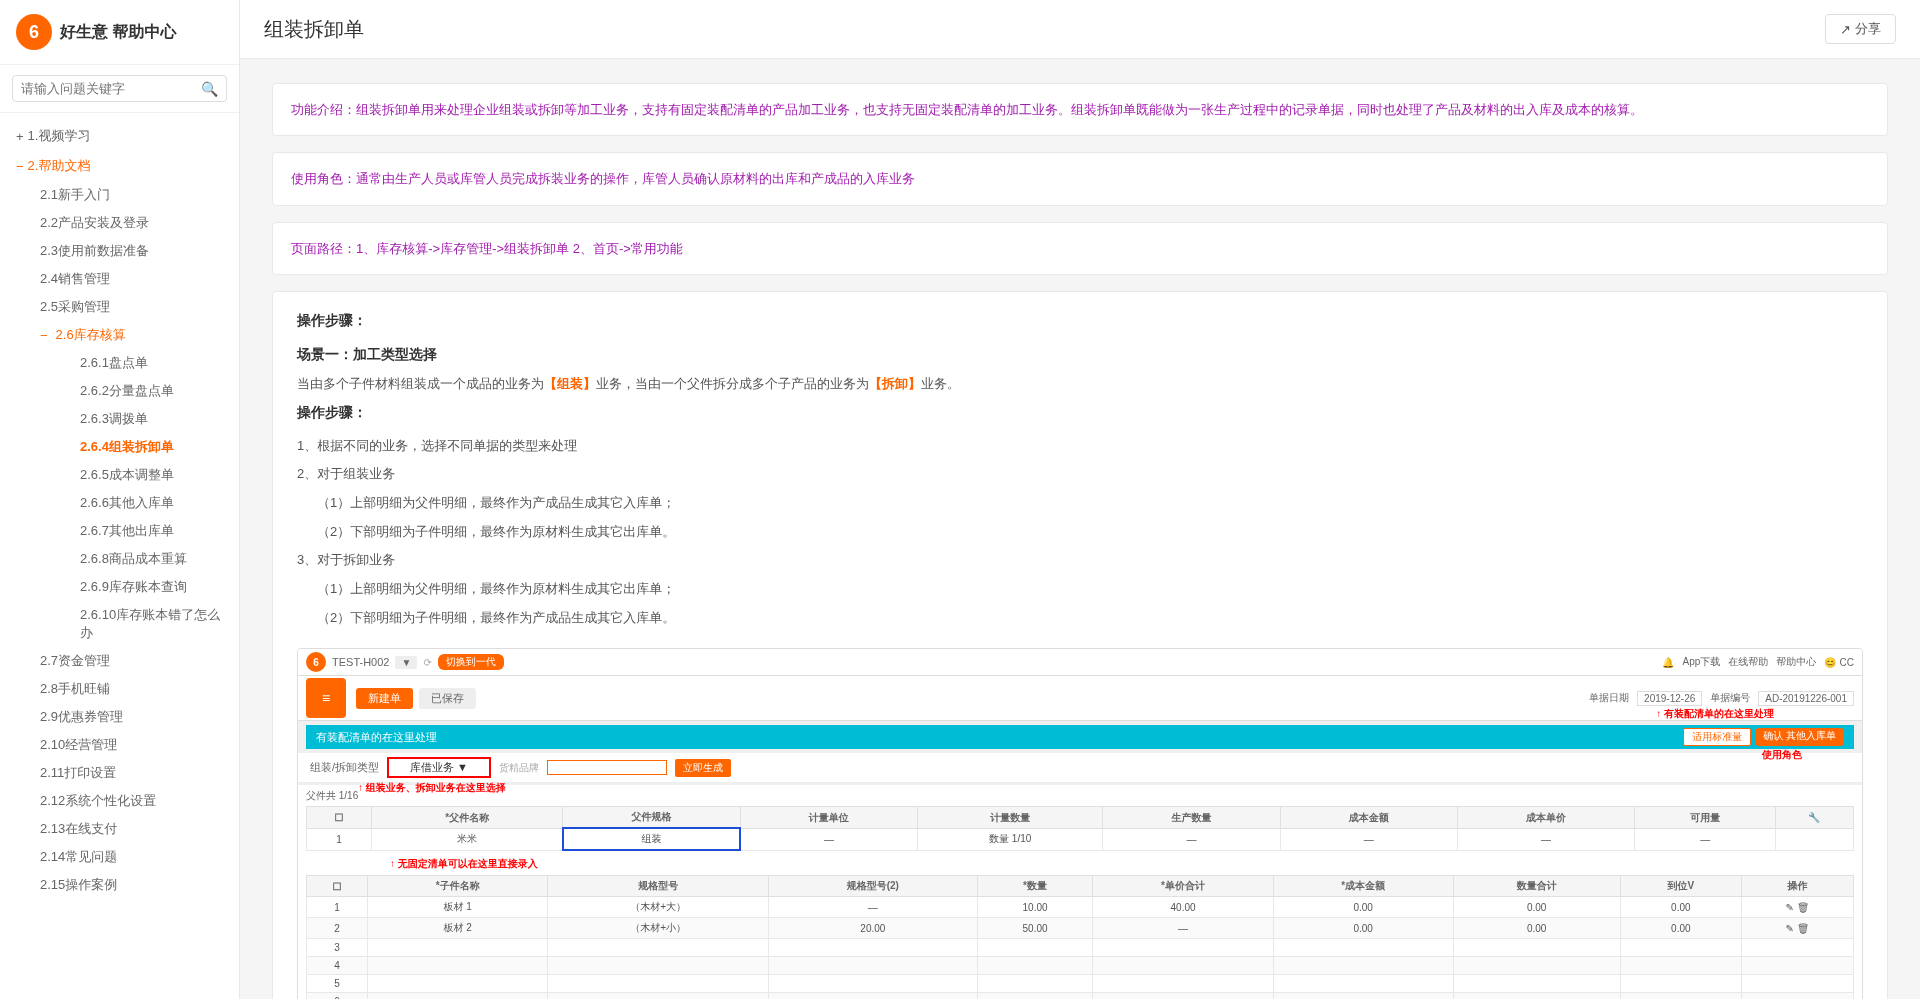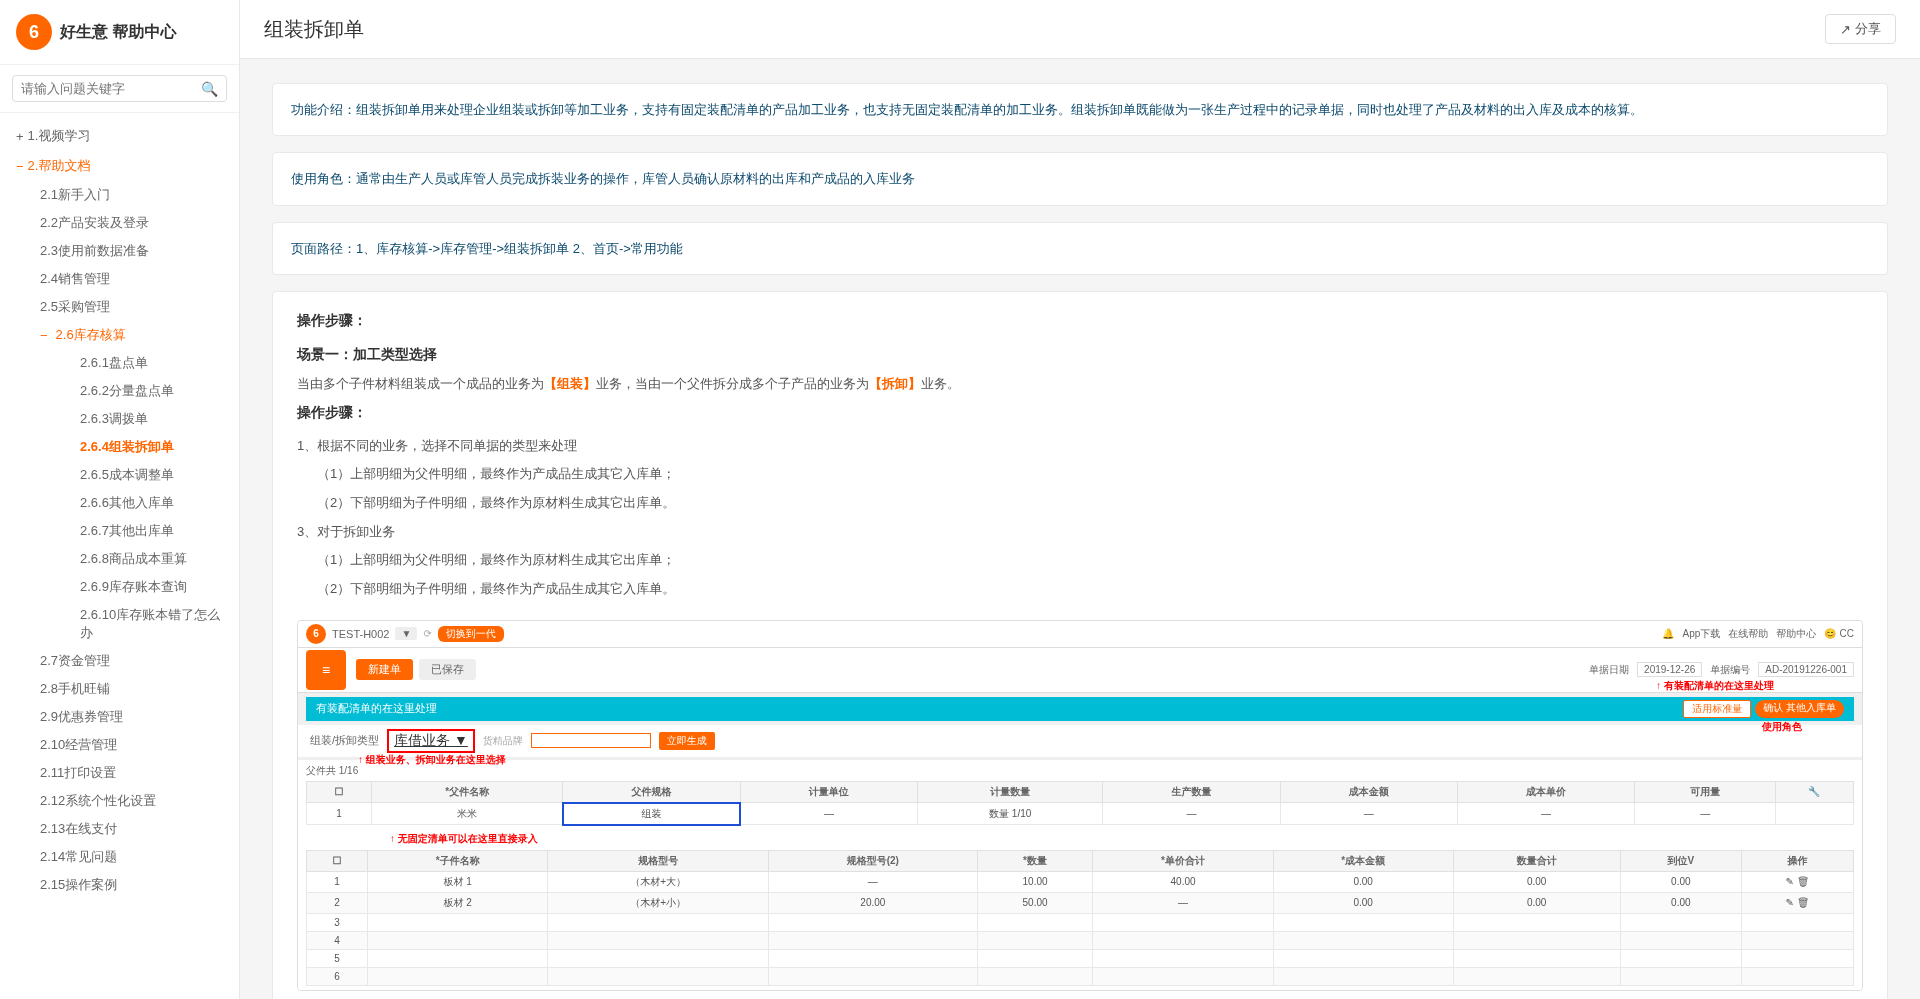--- a/index.html
+++ b/index.html
@@ -100,21 +100,21 @@
     }
 
     .info-block {
       background: #fff;
       border: 1px solid #e8e8e8;
       border-radius: 4px;
       padding: 14px 18px;
       margin-bottom: 16px;
       font-size: 13px;
       line-height: 1.8;
-      color: #0c4a6e;
+      color: #a21caf;
     }
 
     .content-body {
       background: #fff;
       border: 1px solid #e8e8e8;
       border-radius: 4px;
       padding: 20px 24px;
     }
 
     .section-title {
@@ -343,20 +343,21 @@
       <div class="scene-title">场景一：加工类型选择</div>
 
       <p class="body-text">
         当由多个子件材料组装成一个成品的业务为<span class="highlight bold">【组装】</span>业务，当由一个父件拆分成多个子产品的业务为<span class="highlight bold">【拆卸】</span>业务。
       </p>
 
       <div class="section-title">操作步骤：</div>
 
       <ul class="steps-list">
         <li><span>1、根据不同的业务，选择不同单据的类型来处理</span></li>
+        <li><span>2、对于组装业务</span></li>
         <li class="indent1"><span>（1）上部明细为父件明细，最终作为产成品生成其它入库单；</span></li>
         <li class="indent1"><span>（2）下部明细为子件明细，最终作为原材料生成其它出库单。</span></li>
         <li><span>3、对于拆卸业务</span></li>
         <li class="indent1"><span>（1）上部明细为父件明细，最终作为原材料生成其它出库单；</span></li>
         <li class="indent1"><span>（2）下部明细为子件明细，最终作为产成品生成其它入库单。</span></li>
       </ul>
 
       <div class="screenshot-container">
         <div class="mock-screenshot">
 
@@ -387,32 +388,32 @@
               <span>单据编号</span>
               <span style="border:1px solid #ddd; padding:1px 6px; font-size:10px;">AD-20191226-001</span>
             </div>
           </div>
 
           <div style="position:relative; margin: 4px 8px;">
             <div class="mock-green-bar">
               <span>有装配清单的在这里处理</span>
               <div style="display:flex; gap:4px;">
                 <span style="background:#fff; color:#f60; padding:1px 8px; border-radius:2px; font-size:10px; border:1px solid #f60;">适用标准量</span>
-                <span style="background:#f60; color:#fff; padding:1px 8px; border-radius:9px; font-size:10px;">确认 其他入库单</span>
+                <span style="background:#f60; color:#fff; padding:1px 8px; border-radius:4px; font-size:10px;">确认 其他入库单</span>
               </div>
             </div>
 
             <div style="position:absolute; top:-18px; right:80px; color:red; font-size:10px; font-weight:bold;">
               ↑ <span>有装配清单的在这里处理</span>
             </div>
           </div>
 
           <div style="background:#fff; padding:4px 12px; display:flex; align-items:center; gap:8px; border-bottom:1px solid #eee; position:relative;">
             <span style="font-size:11px; color:#666;">组装/拆卸类型</span>
-            <span style="border:2px solid red; padding:1px 5px; font-size:14px; background:#fff; color:#333;text-decoration:underline;">库借业务 ▼</span>
+            <span style="border:2px solid red; padding:1px 21px; font-size:11px; background:#fff; color:#333;">库借业务 ▼</span>
             <span style="font-size:10px; color:#aaa;">货精品牌</span>
             <input type="text" style="border: 1px solid rgb(255, 102, 0); padding: 1px 6px; font-size: 10px; width: 120px; outline: none;">
             <button style="background:#f60; color:#fff; border:none; padding:2px 8px; font-size:10px; border-radius:2px; cursor:pointer;">立即生成</button>
 
             <div style="position:absolute; top:28px; left:60px; color:red; font-size:10px; font-weight:bold;">
               ↑ <span>组装业务、拆卸业务在这里选择</span>
             </div>
 
             <div style="position:absolute; top:-5px; right:60px; color:red; font-size:10px; font-weight:bold; white-space:nowrap;">
               <span>使用角色</span>

